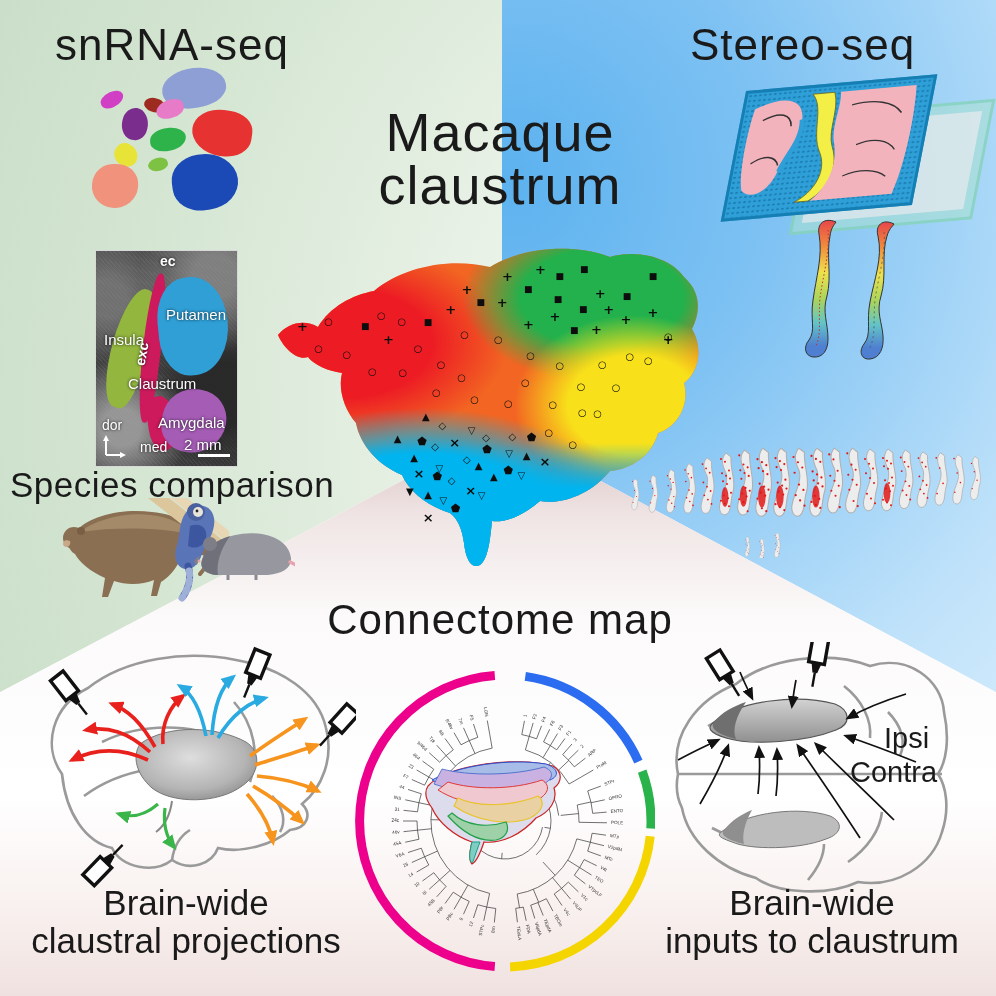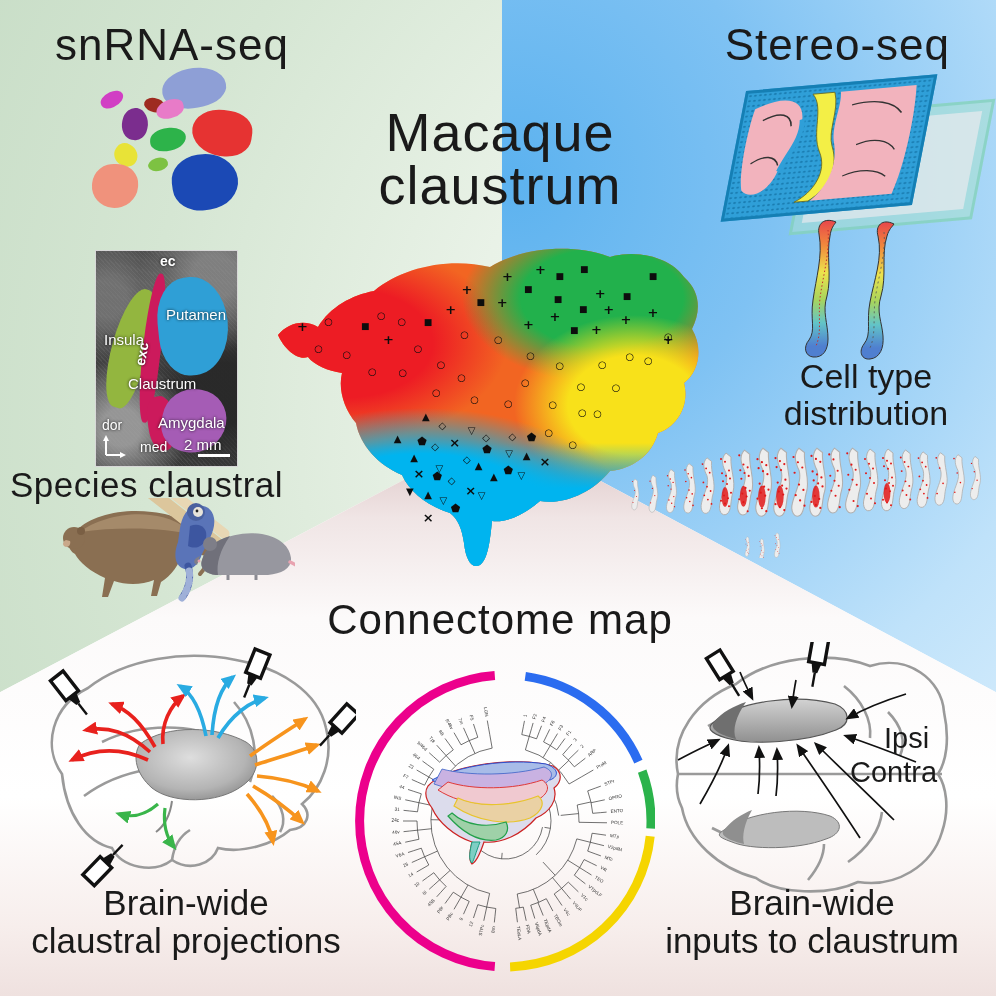--- a/index.html
+++ b/index.html
@@ -96,21 +96,21 @@
       <line x1="4" y1="22" x2="4" y2="6" stroke="#fff" stroke-width="2"></line>
       <path d="M4,2 L1,8 L7,8 Z" fill="#fff"></path>
       <line x1="4" y1="22" x2="20" y2="22" stroke="#fff" stroke-width="2"></line>
       <path d="M24,22 L18,19 L18,25 Z" fill="#fff"></path>
     </svg>
     <div class="lbl" style="left:44px;top:188px;">med</div>
     <div class="lbl" style="left:88px;top:185px;font-size:15px;">2 mm</div>
     <div class="u-bar" style="left:102px;top:203px;width:32px;"></div>
   </div>
 
-  <div class="abs t-sub" style="left:10px;top:465px;">Species claustral</div>
+  <div class="abs t-sub" style="left:10px;top:465px;">Species comparison</div>
   <svg class="abs" style="left:50px;top:498px;" width="245" height="105" viewBox="0 0 245 105">
 
     <g>
       <path d="M18,46 C12,40 16,30 27,32 C40,18 72,10 102,14 C127,16 141,27 148,40 C158,44 163,52 157,58 C148,57 141,53 133,53 C130,66 121,78 111,84 L107,98 L101,98 L104,82 C92,87 76,87 64,83 L58,99 L52,99 L55,80 C41,74 29,64 25,56 C21,54 19,50 18,46 Z" fill="#8a6f52"></path>
       <path d="M30,34 C45,22 75,14 100,17 C120,19 135,27 142,37 C120,30 70,28 30,34 Z" fill="#a58a6a"></path>
       <circle cx="24" cy="40" r="11" fill="#8a6f52"></circle>
       <circle cx="31" cy="33" r="4" fill="#7a5f44"></circle>
       <path d="M16,42 C12,44 12,48 16,49 C19,49 21,46 20,43 Z" fill="#c9a88a"></path>
       <path d="M148,42 C158,52 160,66 150,76" stroke="#8a6f52" stroke-width="4" fill="none" stroke-linecap="round"></path>
     </g>
@@ -266,21 +266,21 @@
       <span class="mk x" style="left: 45.6%; top: 74.8%;">×</span>
       <span class="mk x" style="left: 35.8%; top: 83.1%;">×</span>
       <span class="mk pe" style="left: 34.4%; top: 60%;">⬟</span>
       <span class="mk pe" style="left: 49.3%; top: 62.5%;">⬟</span>
       <span class="mk pe" style="left: 54.2%; top: 68.9%;">⬟</span>
       <span class="mk pe" style="left: 37.9%; top: 70.5%;">⬟</span>
       <span class="mk pe" style="left: 42.1%; top: 80.3%;">⬟</span>
       <span class="mk pe" style="left: 59.5%; top: 58.8%;">⬟</span>
     </div>
 
-  <div class="abs t-sec" style="left:690px;top:20px;width:260px;text-align:right;">Stereo-seq</div>
+  <div class="abs t-sec" style="left:690px;top:20px;width:260px;text-align:left;">Stereo-seq</div>
   <div class="chip" id="chip-back">
       <div class="inner"></div>
     </div>
   <div class="chip" id="chip-main">
     <svg width="180" height="116" viewBox="0 0 180 116" style="position:absolute;left:0;top:0;">
       <path d="M10,16 C38,4 58,10 60,30 C62,54 50,60 45,80 C40,100 22,106 12,96 C6,80 6,36 10,16 Z" fill="#f2b3bd"></path>
       <path d="M20,28 C36,20 48,24 50,36" stroke="#333" stroke-width="1.4" fill="none"></path>
       <path d="M16,70 C28,62 40,64 44,74" stroke="#333" stroke-width="1.4" fill="none"></path>
       <path d="M66,6 C80,20 72,44 84,64 C96,84 86,104 68,112 L82,112 C102,100 106,80 96,60 C88,44 96,24 88,6 Z" fill="#f3ef46" stroke="#6a6a20" stroke-width="0.8"></path>
       <path d="M94,6 L170,6 C175,40 173,88 166,112 L84,112 C102,96 104,76 97,56 C91,38 98,20 94,6 Z" fill="#f2b3bd"></path>
@@ -304,24 +304,20 @@
     </defs>
     <g>
       <path d="M36,6 C24,1 17,8 19,18 C23,40 16,62 13,84 C10,104 16,114 9,124 C3,131 5,140 13,141 C23,142 28,134 28,123 C28,107 22,96 27,80 C32,60 26,38 30,20 C31,12 34,9 36,6 Z" fill="url(#rainbow)" stroke="#333" stroke-width="1"></path>
       <path d="M28,14 C30,36 23,60 20,82 C18,102 22,116 16,130" stroke="#c03030" stroke-width="1" fill="none" stroke-dasharray="1.5 2.2"></path>
     </g>
     <g>
       <path d="M94,8 C82,2 75,10 78,20 C83,42 74,64 70,86 C66,106 72,118 64,128 C58,136 62,144 70,143 C80,142 84,132 83,120 C82,106 76,96 81,80 C87,60 81,38 87,20 C89,13 92,11 94,8 Z" fill="url(#rainbow)" stroke="#333" stroke-width="1"></path>
       <path d="M84,16 C86,38 78,62 75,84 C73,104 76,118 70,132" stroke="#555" stroke-width="0.8" fill="none" stroke-dasharray="2 3"></path>
     </g>
   </svg>
-  <div class="abs t-cap" style="left:756px;top:358px;width:220px;font-size:34px;line-height:37px;">
-    <div>Cell type</div>
-    <div>distribution</div>
-  </div>
 
   <svg class="abs" style="left:626px;top:438px;" width="370" height="120" viewBox="0 0 370 120" id="slices-svg">
       <g transform="translate(4,40) scale(0.5)">
         <path d="M10,2 C4,8 7,16 10,22 C13,32 6,42 4,52 C2,60 6,66 11,63 C16,59 14,50 17,41 C20,30 14,18 15,6 Z" fill="#ededed" stroke="#b0b0b0" stroke-width="1"></path>
         <circle cx="5" cy="7" r="1" fill="#e01818"></circle>
         <circle cx="9" cy="25" r="1" fill="#e01818"></circle>
         <circle cx="13" cy="37" r="1" fill="#e01818"></circle>
         <circle cx="6" cy="49" r="1" fill="#e01818"></circle>
       </g>
       <g transform="translate(21,36) scale(0.6)">

